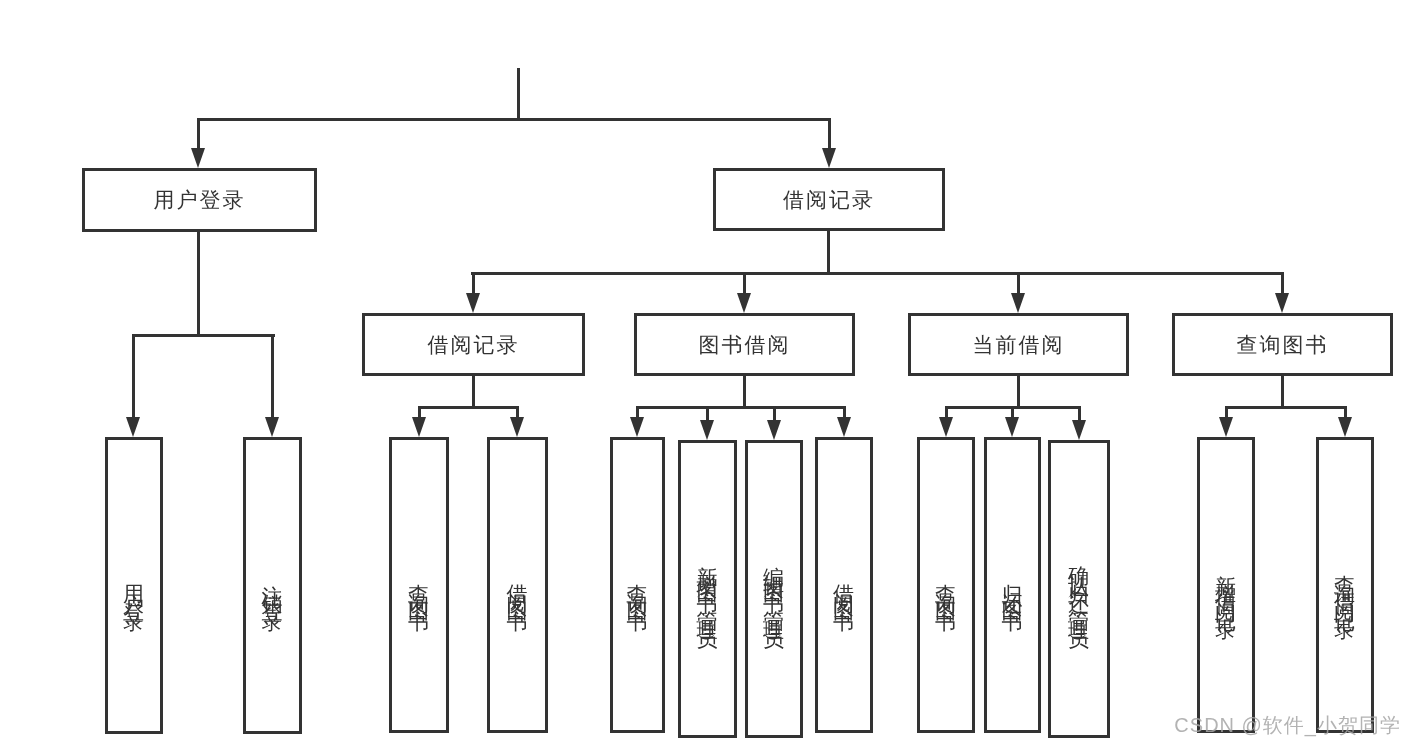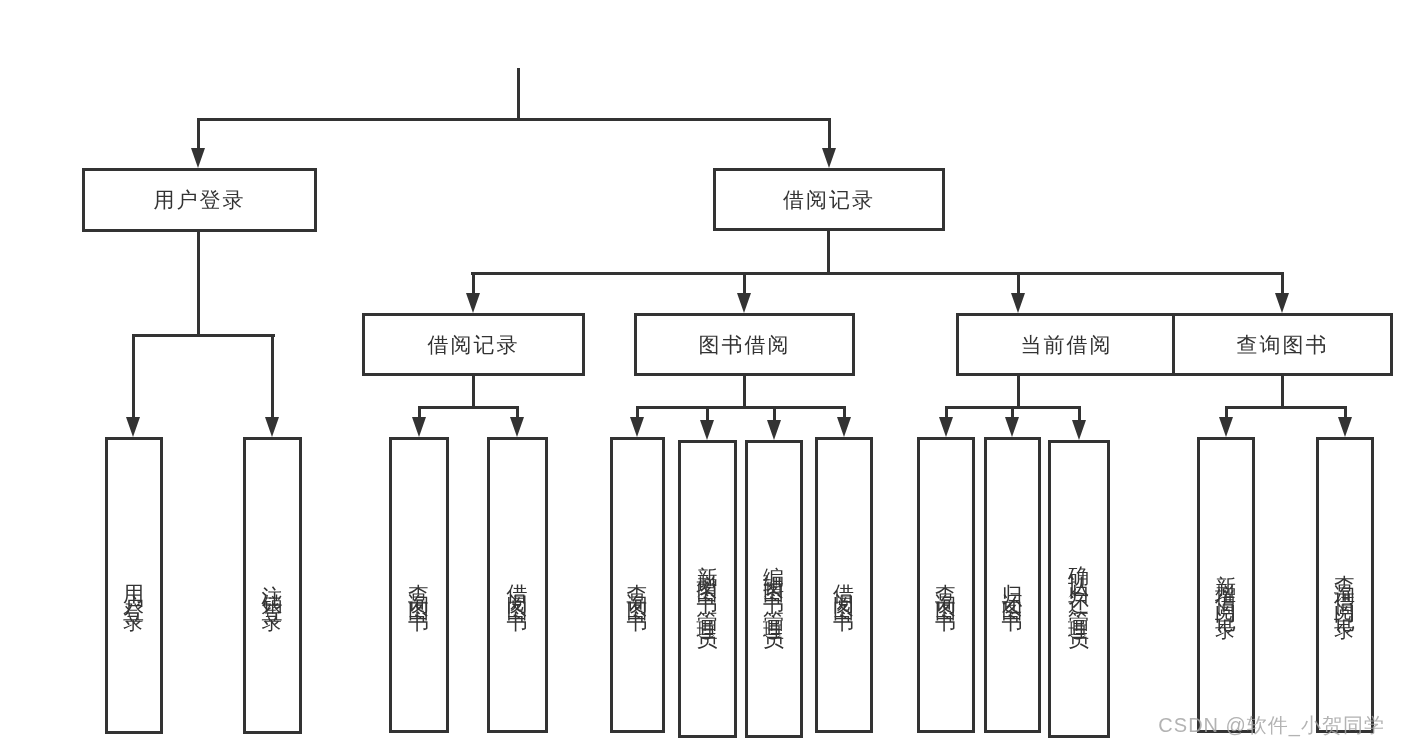--- a/index.html
+++ b/index.html
@@ -27,21 +27,21 @@
   }
   
   .hl{position:absolute;height:3px;background:var(--line,#333);}
   .vl{position:absolute;width:3px;background:var(--line,#333);}
   .ar{
     position:absolute;width:0;height:0;
     border-left:7px solid transparent;border-right:7px solid transparent;
     border-top:20px solid var(--line,#333);
   }
   .watermark{
-    position:absolute;top:712px;right:20px;z-index:5;
+    position:absolute;top:712px;right:4px;z-index:5;
     color:var(--watermark,#a6a6a6);font-size:20px;letter-spacing:1px;
     opacity:.85;white-space:nowrap;
   }
 </style>
 </head>
 <body>
 
 <div class="stage">
 
 
@@ -83,21 +83,21 @@
   <div class="ar" style="left:1011px;top:293px;"></div>
   <div class="vl" style="left:1281px;top:272px;height:24px;"></div>
   <div class="ar" style="left:1275px;top:293px;"></div>
 
   <div class="node" style="left:362px;top:313px;width:223px;height:63px;">
     <span>借阅记录</span>
   </div>
   <div class="node" style="left:634px;top:313px;width:221px;height:63px;">
     <span>图书借阅</span>
   </div>
-  <div class="node" style="left:908px;top:313px;width:221px;height:63px;margin-left:48px;">
+  <div class="node" style="left:908px;top:313px;width:221px;height:63px;">
     <span>当前借阅</span>
   </div>
   <div class="node" style="left:1172px;top:313px;width:221px;height:63px;">
     <span>查询图书</span>
   </div>
 
   <div class="vl" style="left:472px;top:376px;height:30px;"></div>
   <div class="hl" style="left:418px;top:406px;width:101px;"></div>
   <div class="vl" style="left:418px;top:406px;height:14px;"></div>
   <div class="ar" style="left:412px;top:417px;"></div>

